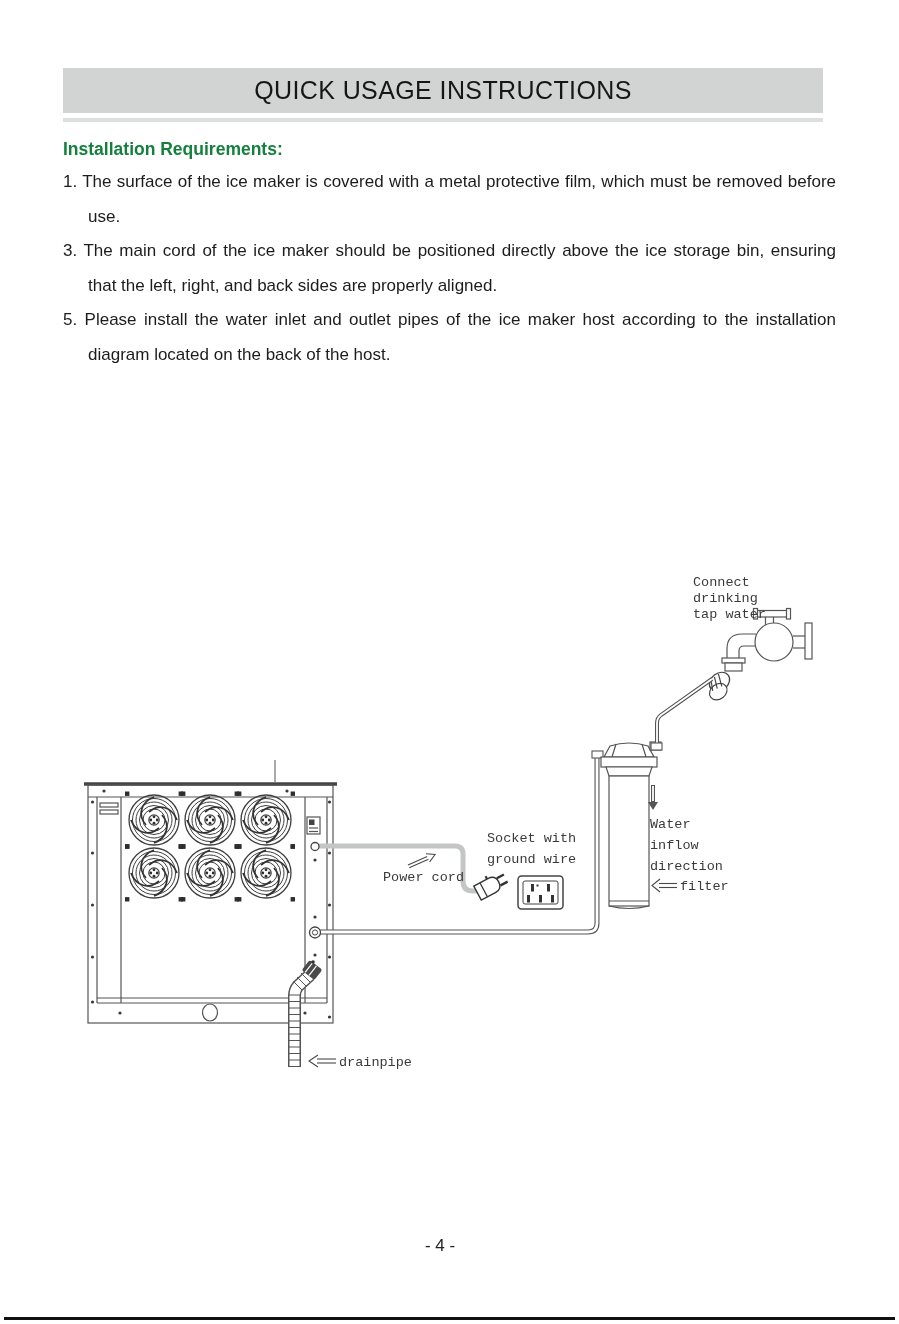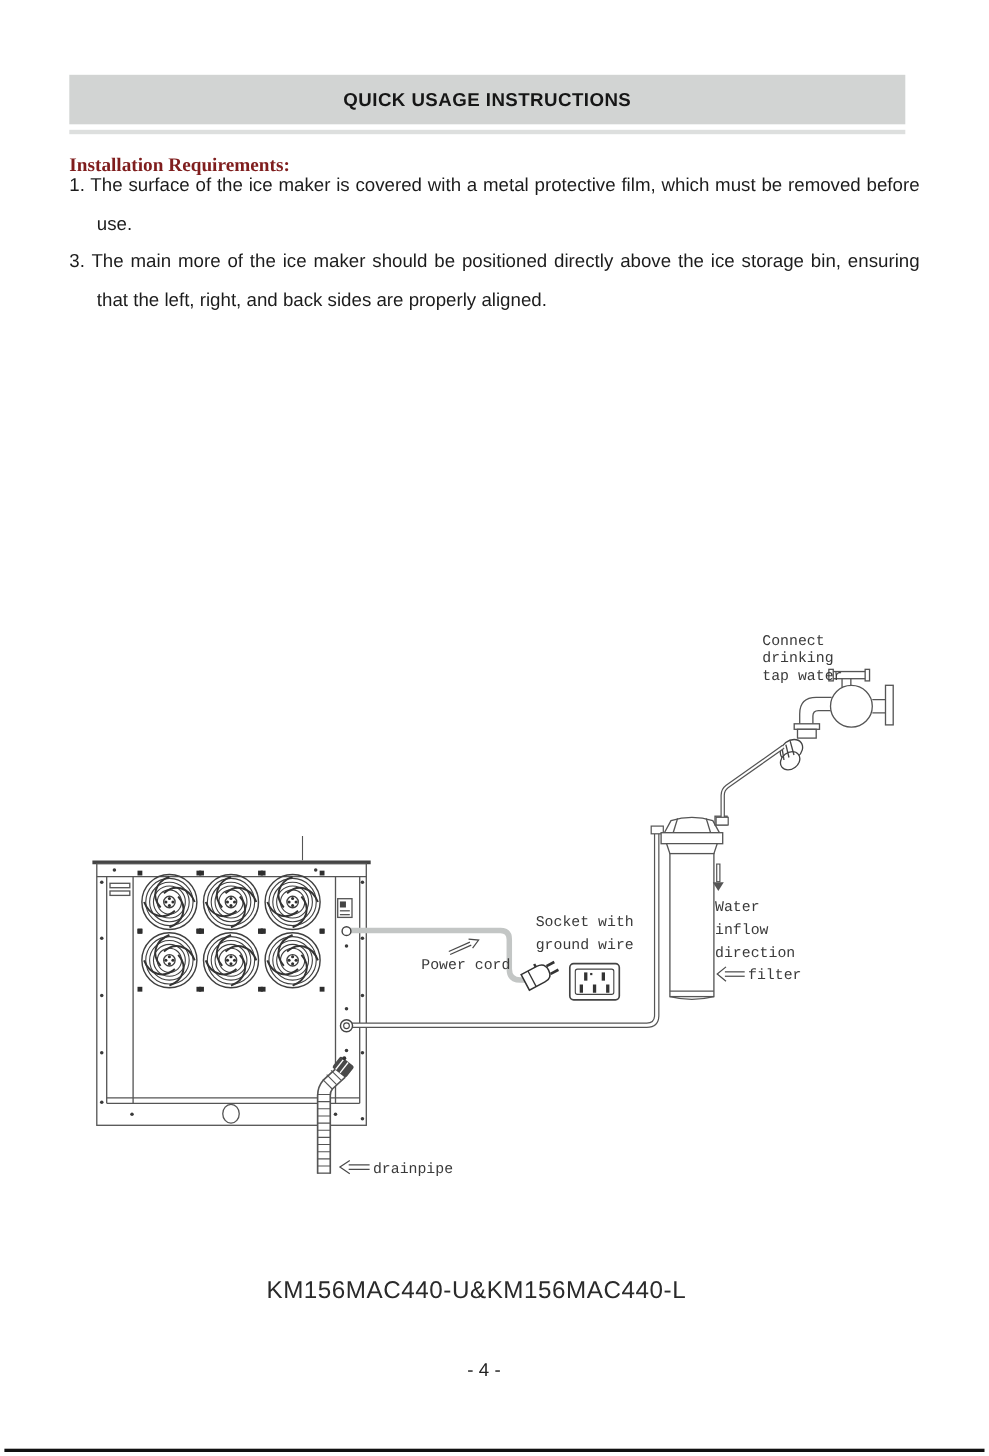--- a/index.html
+++ b/index.html
@@ -10,32 +10,32 @@
     font-family:"Liberation Sans","DejaVu Sans",sans-serif;
     color:#1f1f1f;
     overflow:hidden;
   }
   .header-bar{
     position:absolute;left:63px;top:68px;width:760px;height:45px;
     background:#d2d4d3;
     display:flex;align-items:center;justify-content:center;
   }
   .header-title{
-    font-size:17px;font-weight:bold;color:#161616;letter-spacing:.4px;text-align:right;
+    font-size:25px;font-weight:normal;color:#161616;letter-spacing:.4px;text-align:right;
   }
   .header-underline{
     position:absolute;left:63px;top:118px;width:760px;height:4px;
     background:#dddfde;
   }
   .section-heading{
     position:absolute;left:63px;top:139px;
-    font-size:17.5px;font-weight:bold;color:#7f1d1d;font-family:Liberation Serif, serif;
+    font-size:17.5px;font-weight:bold;color:#15803d;
   }
   .instructions{
-    position:absolute;left:63px;top:152px;width:773px;
+    position:absolute;left:63px;top:165px;width:773px;
     font-size:17px;line-height:34.6px;color:#1c1c1c;
   }
   .item{
     text-align:justify;
     padding-left:25px;text-indent:-25px;
     margin:0;
   }
   .diagram-wrap{
     position:absolute;left:0;top:555px;width:899px;height:530px;
   }
@@ -63,21 +63,22 @@
 
   <div class="header-bar">
     <span class="header-title">QUICK USAGE INSTRUCTIONS</span>
   </div>
   <div class="header-underline"></div>
 
   <div class="section-heading">Installation Requirements:</div>
 
   <div class="instructions">
     <p class="item"><span>1.</span> <span>The surface of the ice maker is covered with a metal protective film, which must be removed before use.</span></p>
-    <p class="item"><span>3.</span> <span>The main more of the ice maker should be positioned directly above the ice storage bin, ensuring that the left, right, and back sides are properly aligned.</span></p>
+    <p class="item"><span>3.</span> <span>The main cord of the ice maker should be positioned directly above the ice storage bin, ensuring that the left, right, and back sides are properly aligned.</span></p>
+    <p class="item"><span>5.</span> <span>Please install the water inlet and outlet pipes of the ice maker host according to the installation diagram located on the back of the host.</span></p>
   </div>
 
   <div class="diagram-wrap">
   <svg width="899" height="530" viewBox="0 0 899 530">
     <defs>
       <g id="fan">
         <rect x="-29" y="-28.5" width="4.4" height="4.4" fill="#2e2e2e"></rect>
         <rect x="24.6" y="-28.5" width="4.4" height="4.4" fill="#2e2e2e"></rect>
         <rect x="-29" y="24.1" width="4.4" height="4.4" fill="#2e2e2e"></rect>
         <rect x="24.6" y="24.1" width="4.4" height="4.4" fill="#2e2e2e"></rect>
@@ -270,17 +271,16 @@
     </g>
     <g stroke="#4a4a4a" stroke-width="1.1" fill="none">
       <line x1="317" y1="504" x2="336" y2="504"></line>
           <line x1="317" y1="508" x2="336" y2="508"></line>
       <path d="M 318 500 L 309 506 L 318 512"></path>
     </g>
     <text x="339" y="511">drainpipe</text>
   </svg>
   </div>
 
-  <div class="model-line">KM156MAC440-U&amp;KM156MAC440-L</div>
   <div class="page-number">- 4 -</div>
   <div class="footer-rule"></div>
 
 </div>
 
 </body></html>

